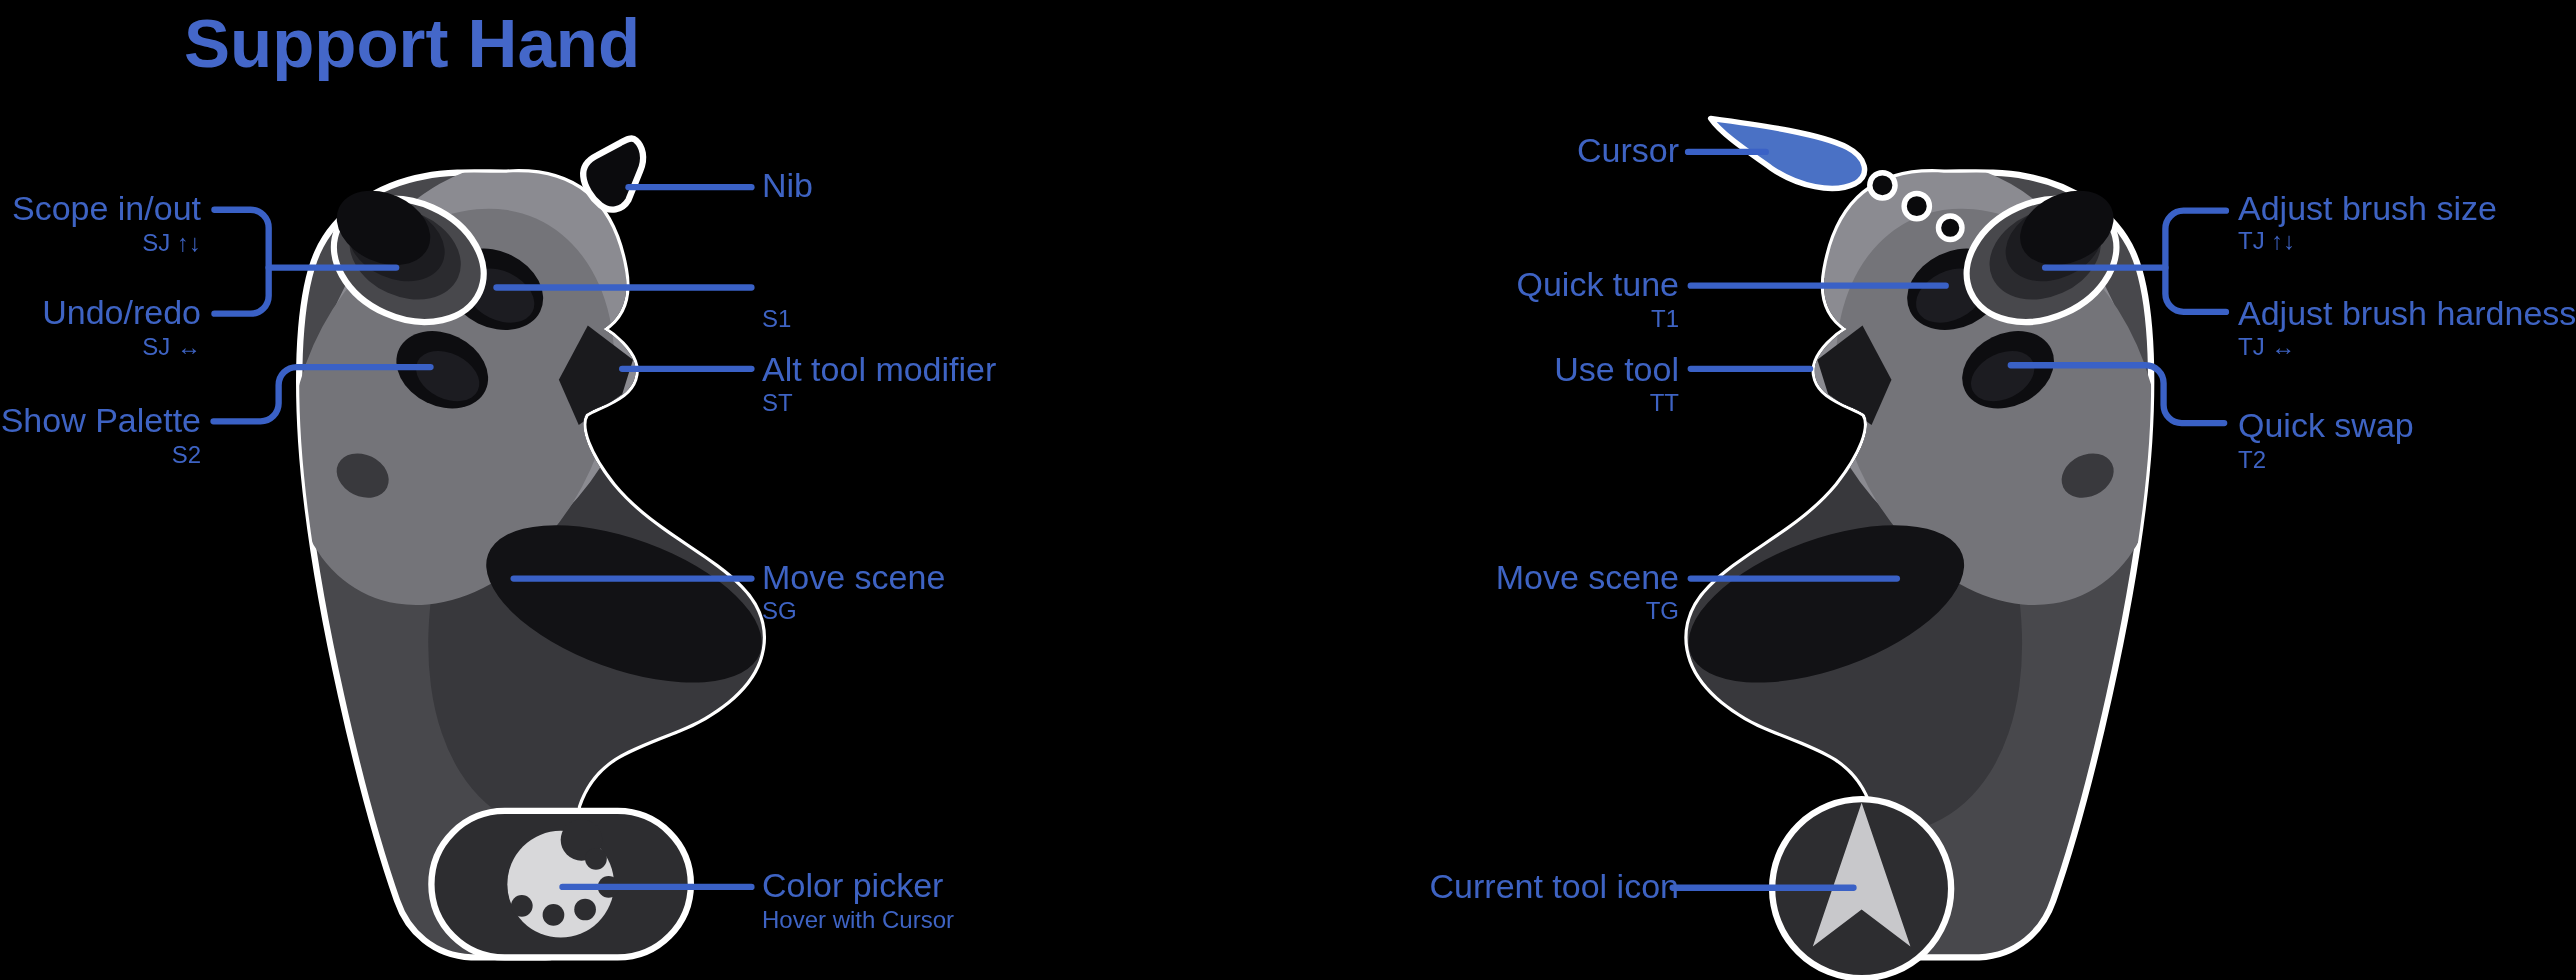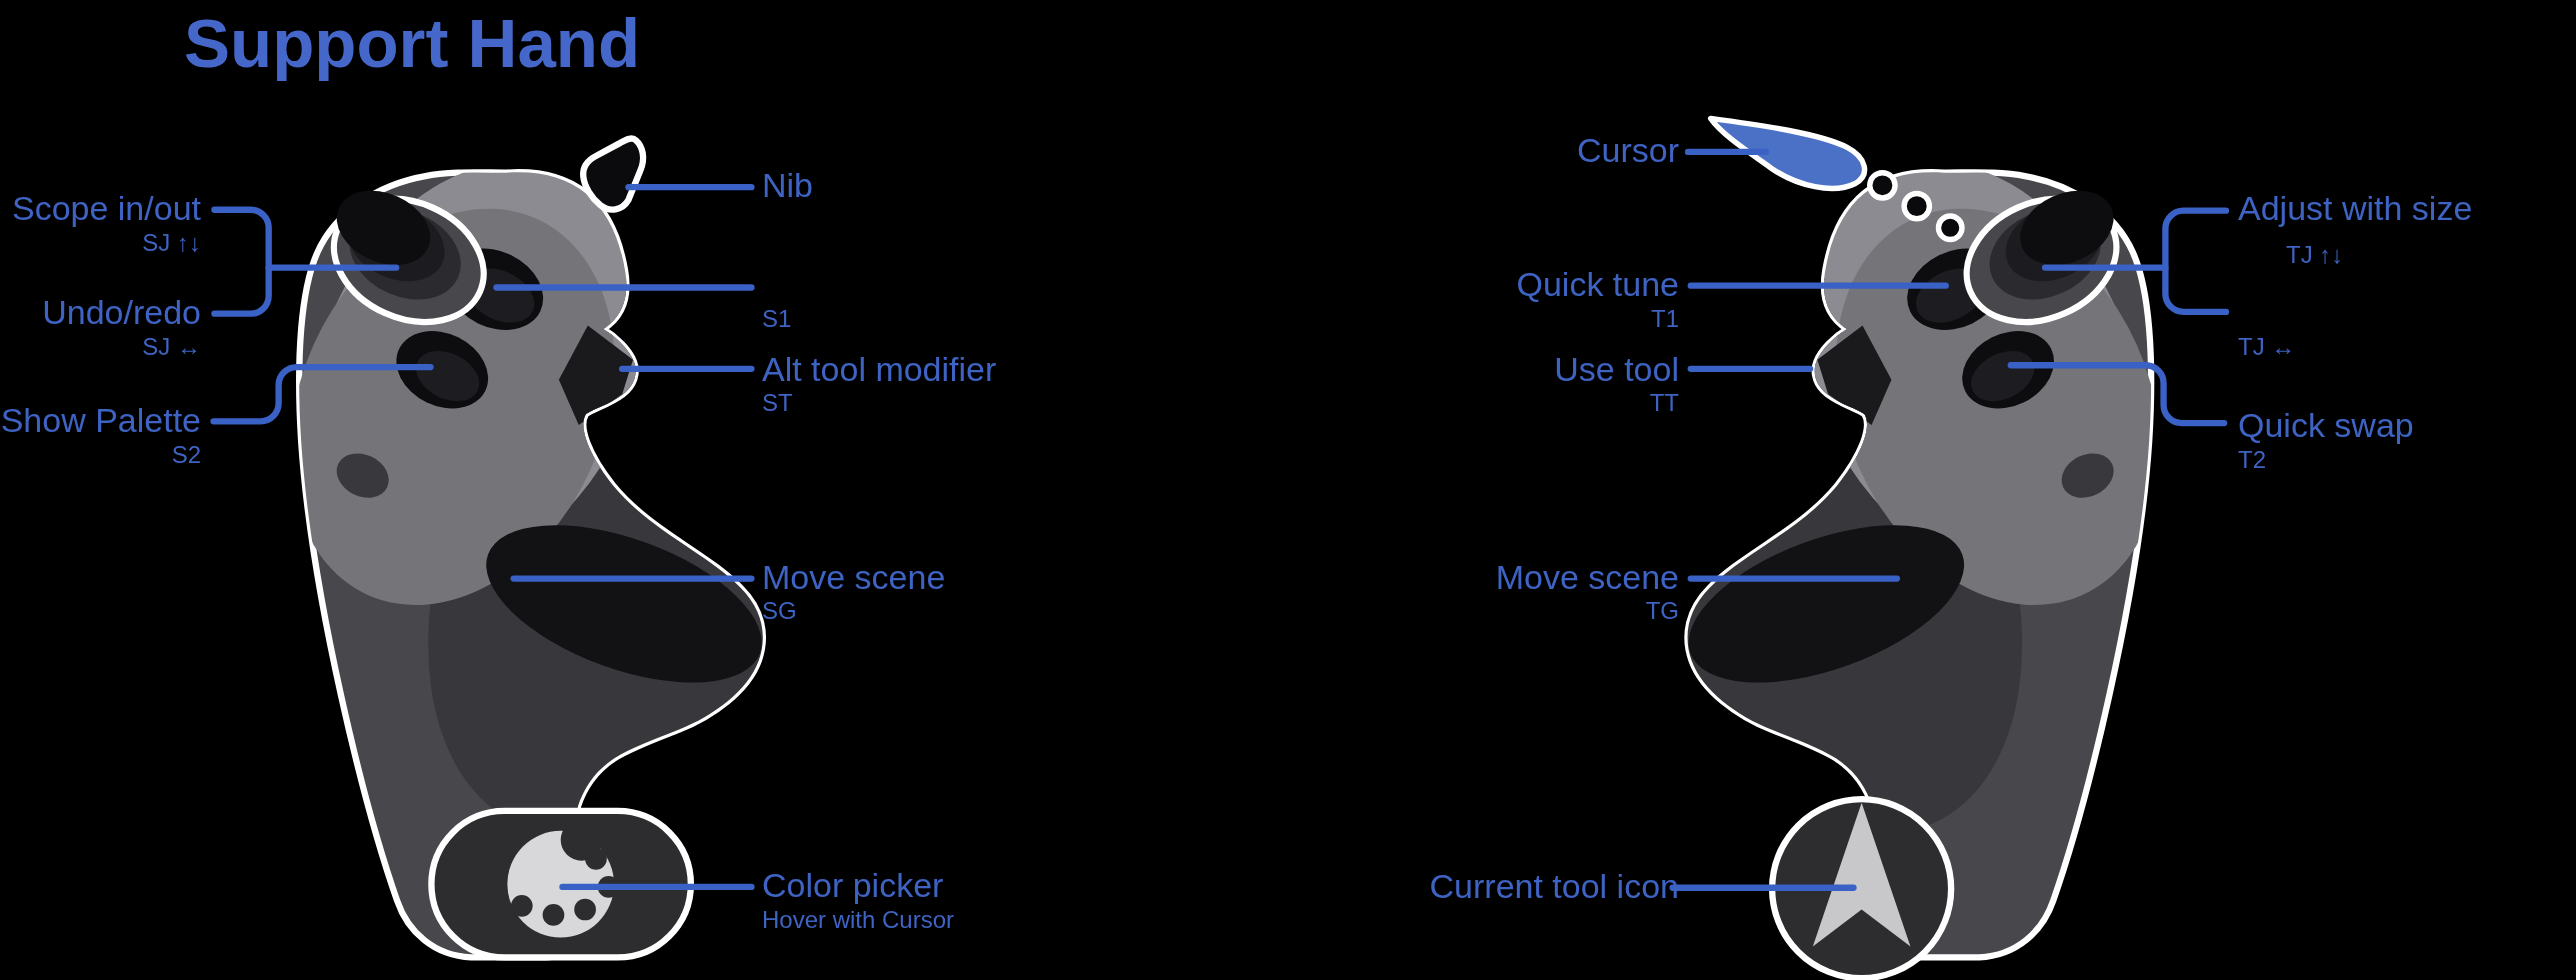--- a/index.html
+++ b/index.html
@@ -138,20 +138,21 @@
 
   <div class="lbl ra" style="right:897px;top:133px;">Cursor</div>
   <div class="lbl ra" style="right:897px;top:267px;">Quick tune</div>
   <div class="sub ra" style="right:897px;top:307px;">T1</div>
   <div class="lbl ra" style="right:897px;top:352px;">Use tool</div>
   <div class="sub ra" style="right:897px;top:391px;">TT</div>
   <div class="lbl ra" style="right:897px;top:560px;">Move scene</div>
   <div class="sub ra" style="right:897px;top:599px;">TG</div>
   <div class="lbl ra" style="right:897px;top:869px;">Current tool icon</div>
 
-  <div class="lbl" style="left:2238px;top:191px;">Adjust with size</div>
-  <div class="sub" style="left:2238px;top:243px;margin-left:48px;">TJ ↑↓</div>
+  <div class="lbl" style="left:2238px;top:191px;">Adjust brush size</div>
+  <div class="sub" style="left:2238px;top:229px;">TJ ↑↓</div>
+  <div class="lbl" style="left:2238px;top:296px;">Adjust brush hardness</div>
   <div class="sub" style="left:2238px;top:335px;">TJ ↔</div>
   <div class="lbl" style="left:2238px;top:408px;">Quick swap</div>
   <div class="sub" style="left:2238px;top:448px;">T2</div>
 
 </div>
 
 
 </body></html>

